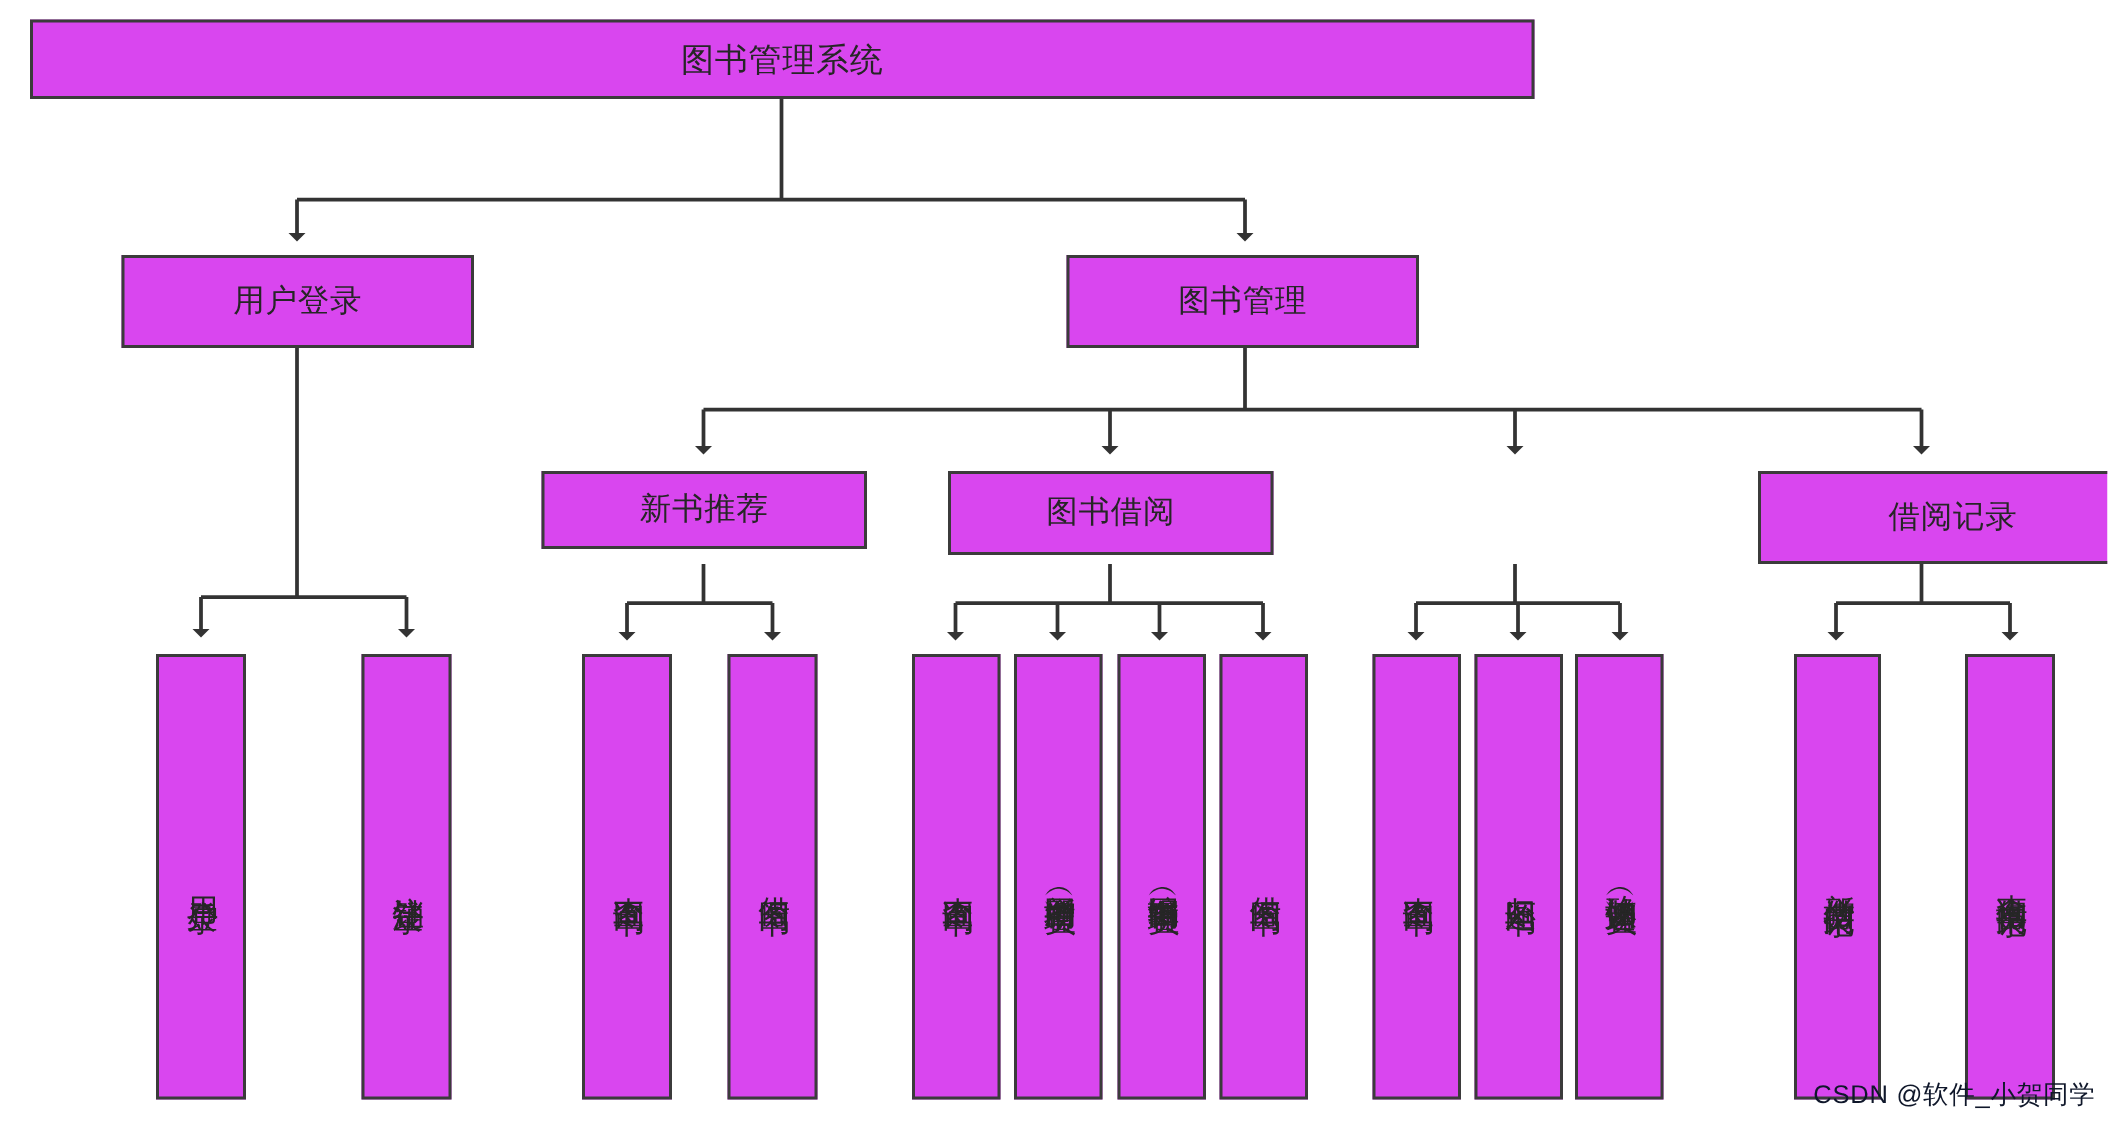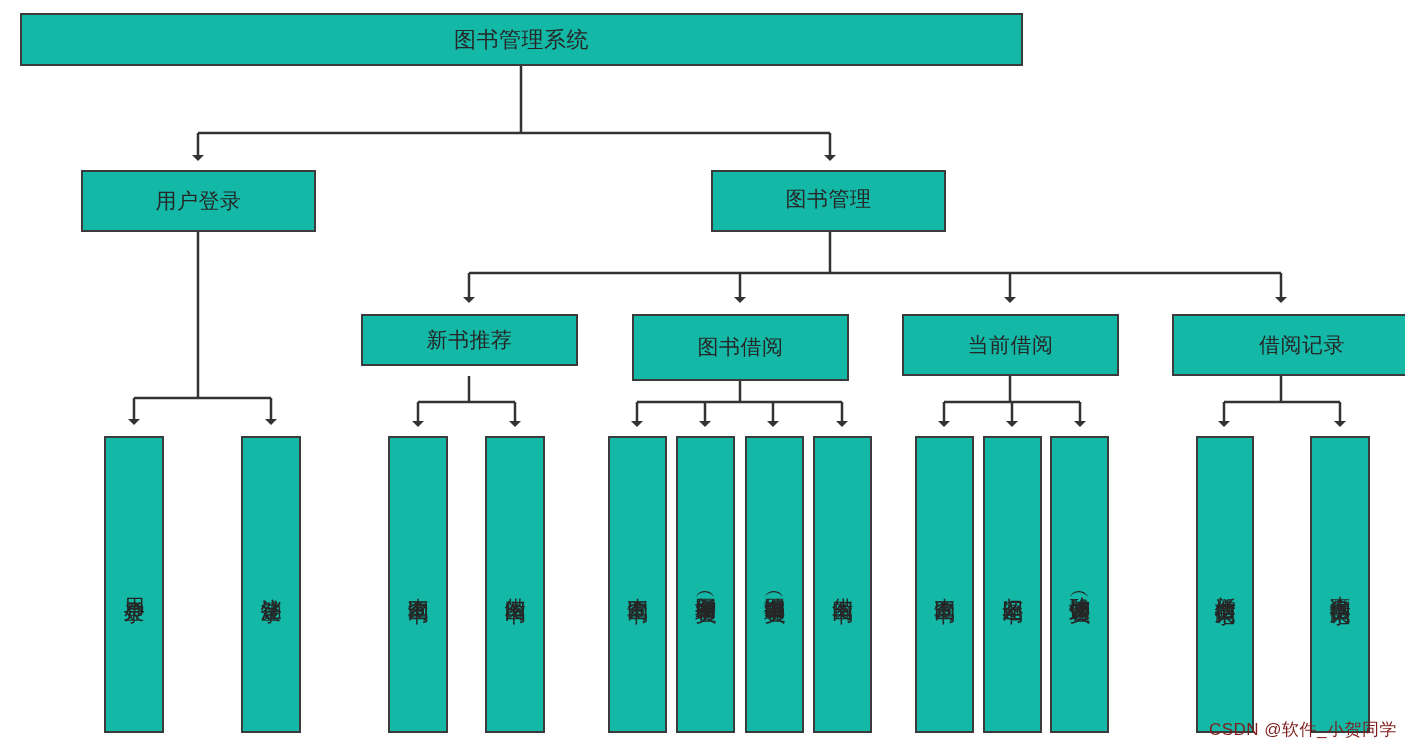--- a/index.html
+++ b/index.html
@@ -22,21 +22,21 @@
     left: 0;
     top: 0;
     width: 1405px;
     height: 747px;
     pointer-events: none;
   }
   .node {
     position: absolute;
     box-sizing: border-box;
     border: 2px solid #3b3b3b;
-    background: #14b8a6;
+    background: #d946ef;
     color: #262626;
     display: flex;
     align-items: center;
     justify-content: center;
     text-align: center;
     font-size: 21px;
     line-height: 1.25;
     letter-spacing: 0.5px;
     z-index: 2;
   }
@@ -55,21 +55,21 @@
     display: block;
   }
   .node.leaf.tall .vtext {
     letter-spacing: 1px;
   }
   #watermark {
     position: absolute;
     right: 8px;
     bottom: 6px;
     font-size: 17px;
-    color: #7f1d1d;
+    color: #0f172a;
     letter-spacing: 0.5px;
     z-index: 3;
     white-space: nowrap;
   }
 </style>
 </head>
 <body>
 
 <div id="canvas">
 
@@ -124,35 +124,32 @@
   </svg>
 
   <div class="node root" style="left:20px; top:13px; width:1003px; height:53px;">
     <span>图书管理系统</span>
   </div>
 
   <div class="node" style="left:81px; top:170px; width:235px; height:62px;">
     <span>用户登录</span>
   </div>
 
-  <div class="node" style="left:711px; top:170px; width:235px; height:62px;font-family:Liberation Mono, monospace;">
+  <div class="node" style="left:711px; top:170px; width:235px; height:62px;">
     <span>图书管理</span>
   </div>
 
   <div class="node" style="left:361px; top:314px; width:217px; height:52px;">
     <span>新书推荐</span>
   </div>
 
-  <div class="node" style="left:632px; top:314px; width:217px; height:67px;">
+  <div class="node" style="left:632px; top:314px; width:217px; height:56px;">
     <span>图书借阅</span>
   </div>
 
-  <div class="node" style="left:902px; top:314px; width:217px; height:62px;">
-    <span>当前借阅</span>
-  </div>
 
   <div class="node" style="left:1172px; top:314px; width:260px; height:62px;">
     <span>借阅记录</span>
   </div>
 
   <div class="node leaf" style="left:104px; top:436px; width:60px; height:297px;">
     <span class="vtext">用户登录</span>
   </div>
 
   <div class="node leaf" style="left:241px; top:436px; width:60px; height:297px;">

